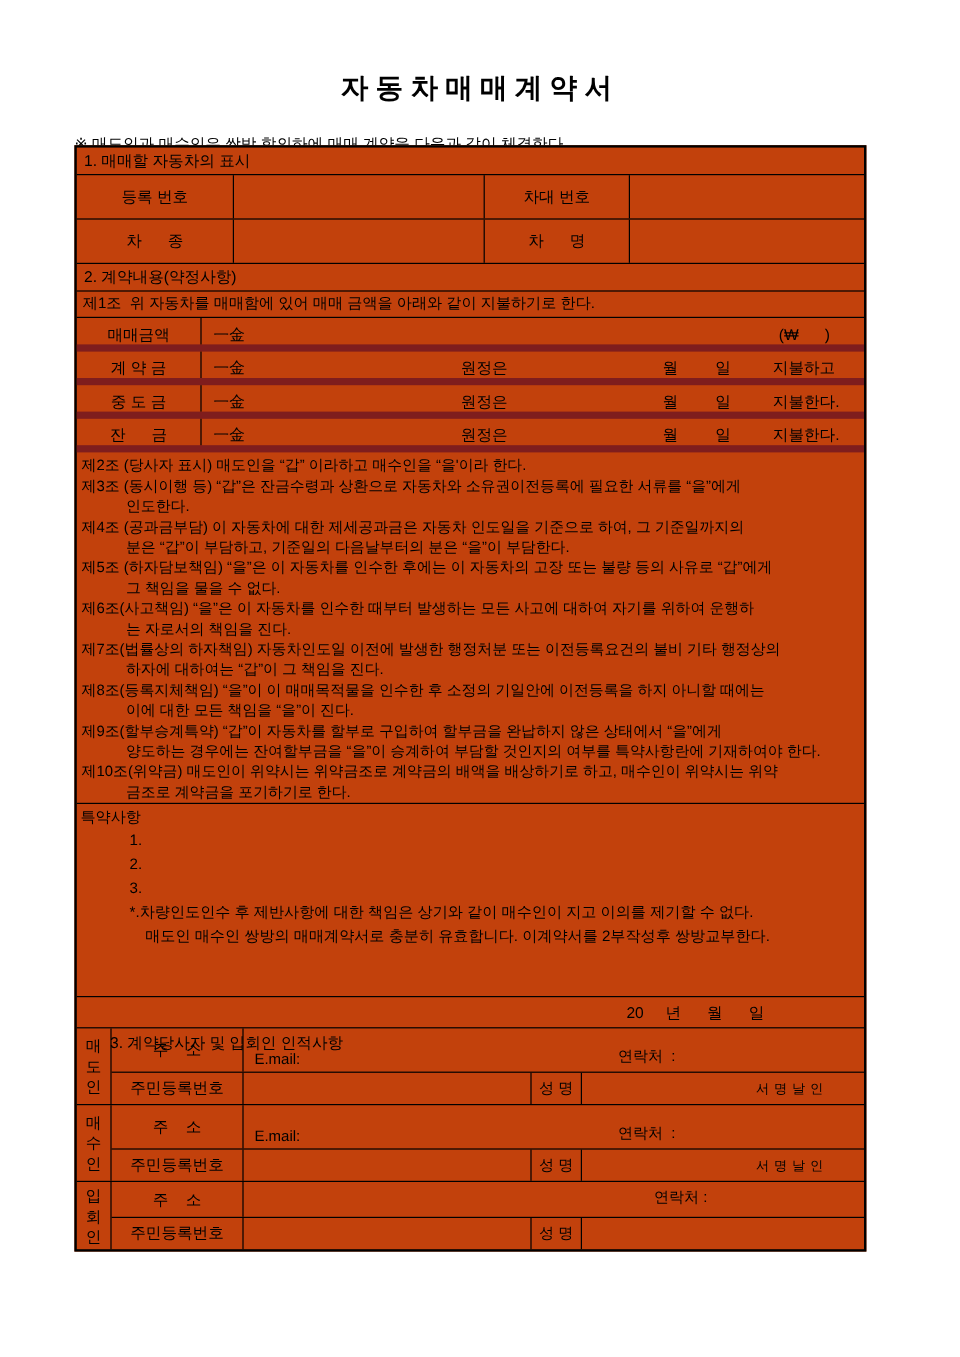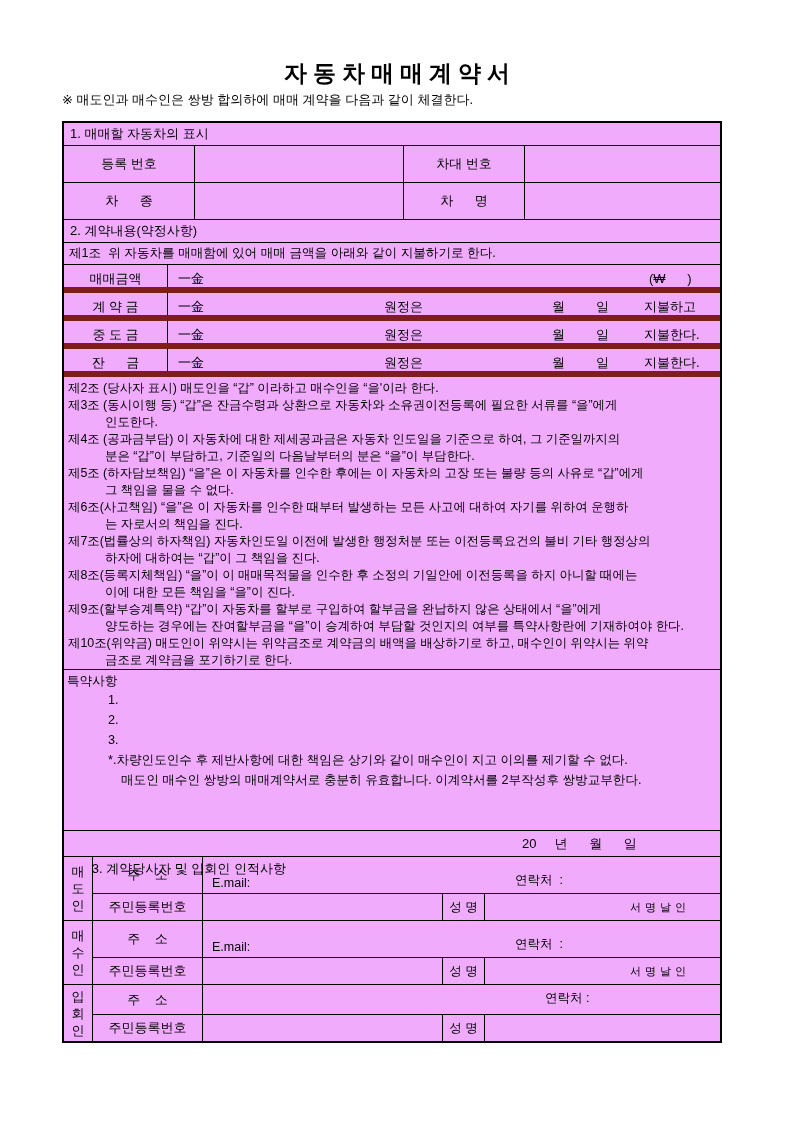--- a/index.html
+++ b/index.html
@@ -7,25 +7,25 @@
   .page {
     width:800px; height:1131px; background:#fff; color:#000;
     font-family:"Liberation Sans","DejaVu Sans",sans-serif;
     position:relative; margin:0 auto; overflow:hidden;
   }
   .doc-title {
     padding-top:58px; text-align:center; font-size:23px; font-weight:bold;
     letter-spacing:6px; white-space:pre;
   }
   .intro-note {
-    margin:2px 0 3px 62px; font-size:13px; white-space:pre;
+    margin:22px 0 3px 62px; font-size:13px; white-space:pre;
   }
   .form-table {
     position:absolute; left:62px; top:121px; width:660px;
-    border:2px solid #000; background:#f0abfc;
+    border:2px solid #000; background:#c2410c;
   }
   .sec-header { height:23px; line-height:22px; padding-left:6px; font-size:13px;
     border-bottom:1px solid #000; white-space:pre; }
   
   .veh-row { display:flex; height:37px; border-bottom:1px solid #000; }
   .veh-label { width:131px; border-right:1px solid #000; display:flex;
     align-items:center; justify-content:center; font-size:13px; white-space:pre;text-align:center; }
   .veh-value { width:209px; border-right:1px solid #000; }
   .veh-label2 { width:121px; border-right:1px solid #000; display:flex;
     align-items:center; justify-content:center; font-size:13px; white-space:pre; }

